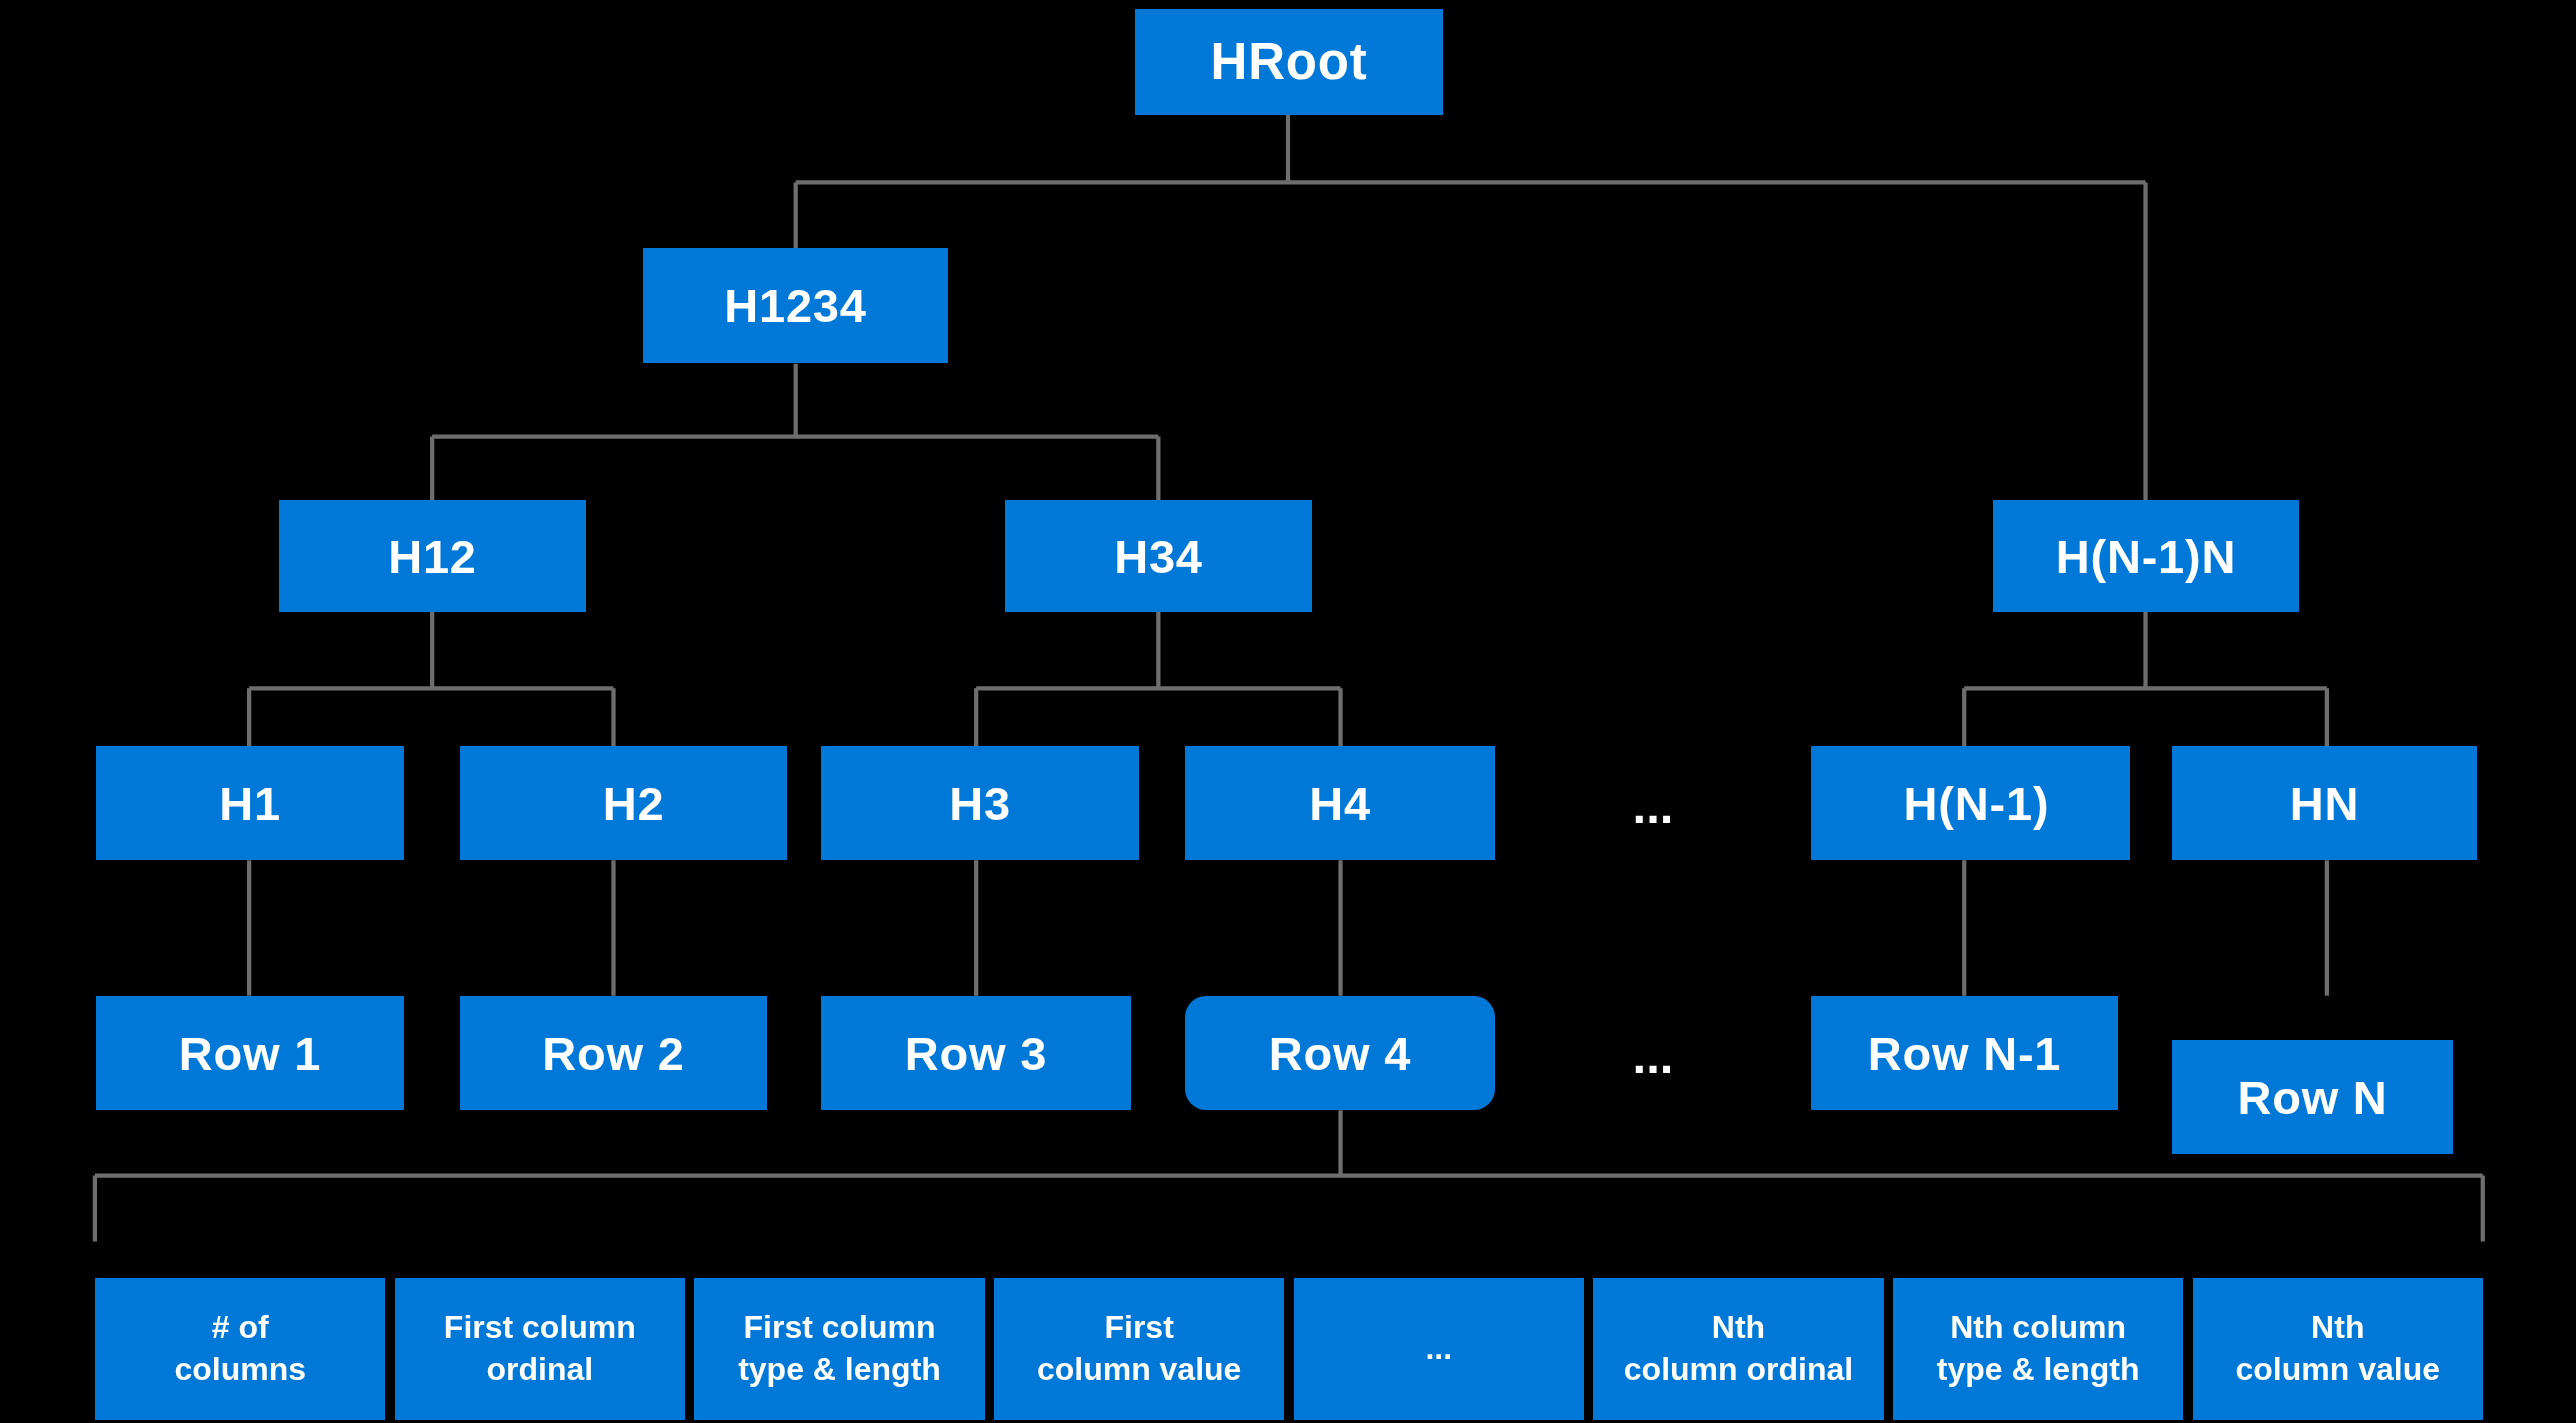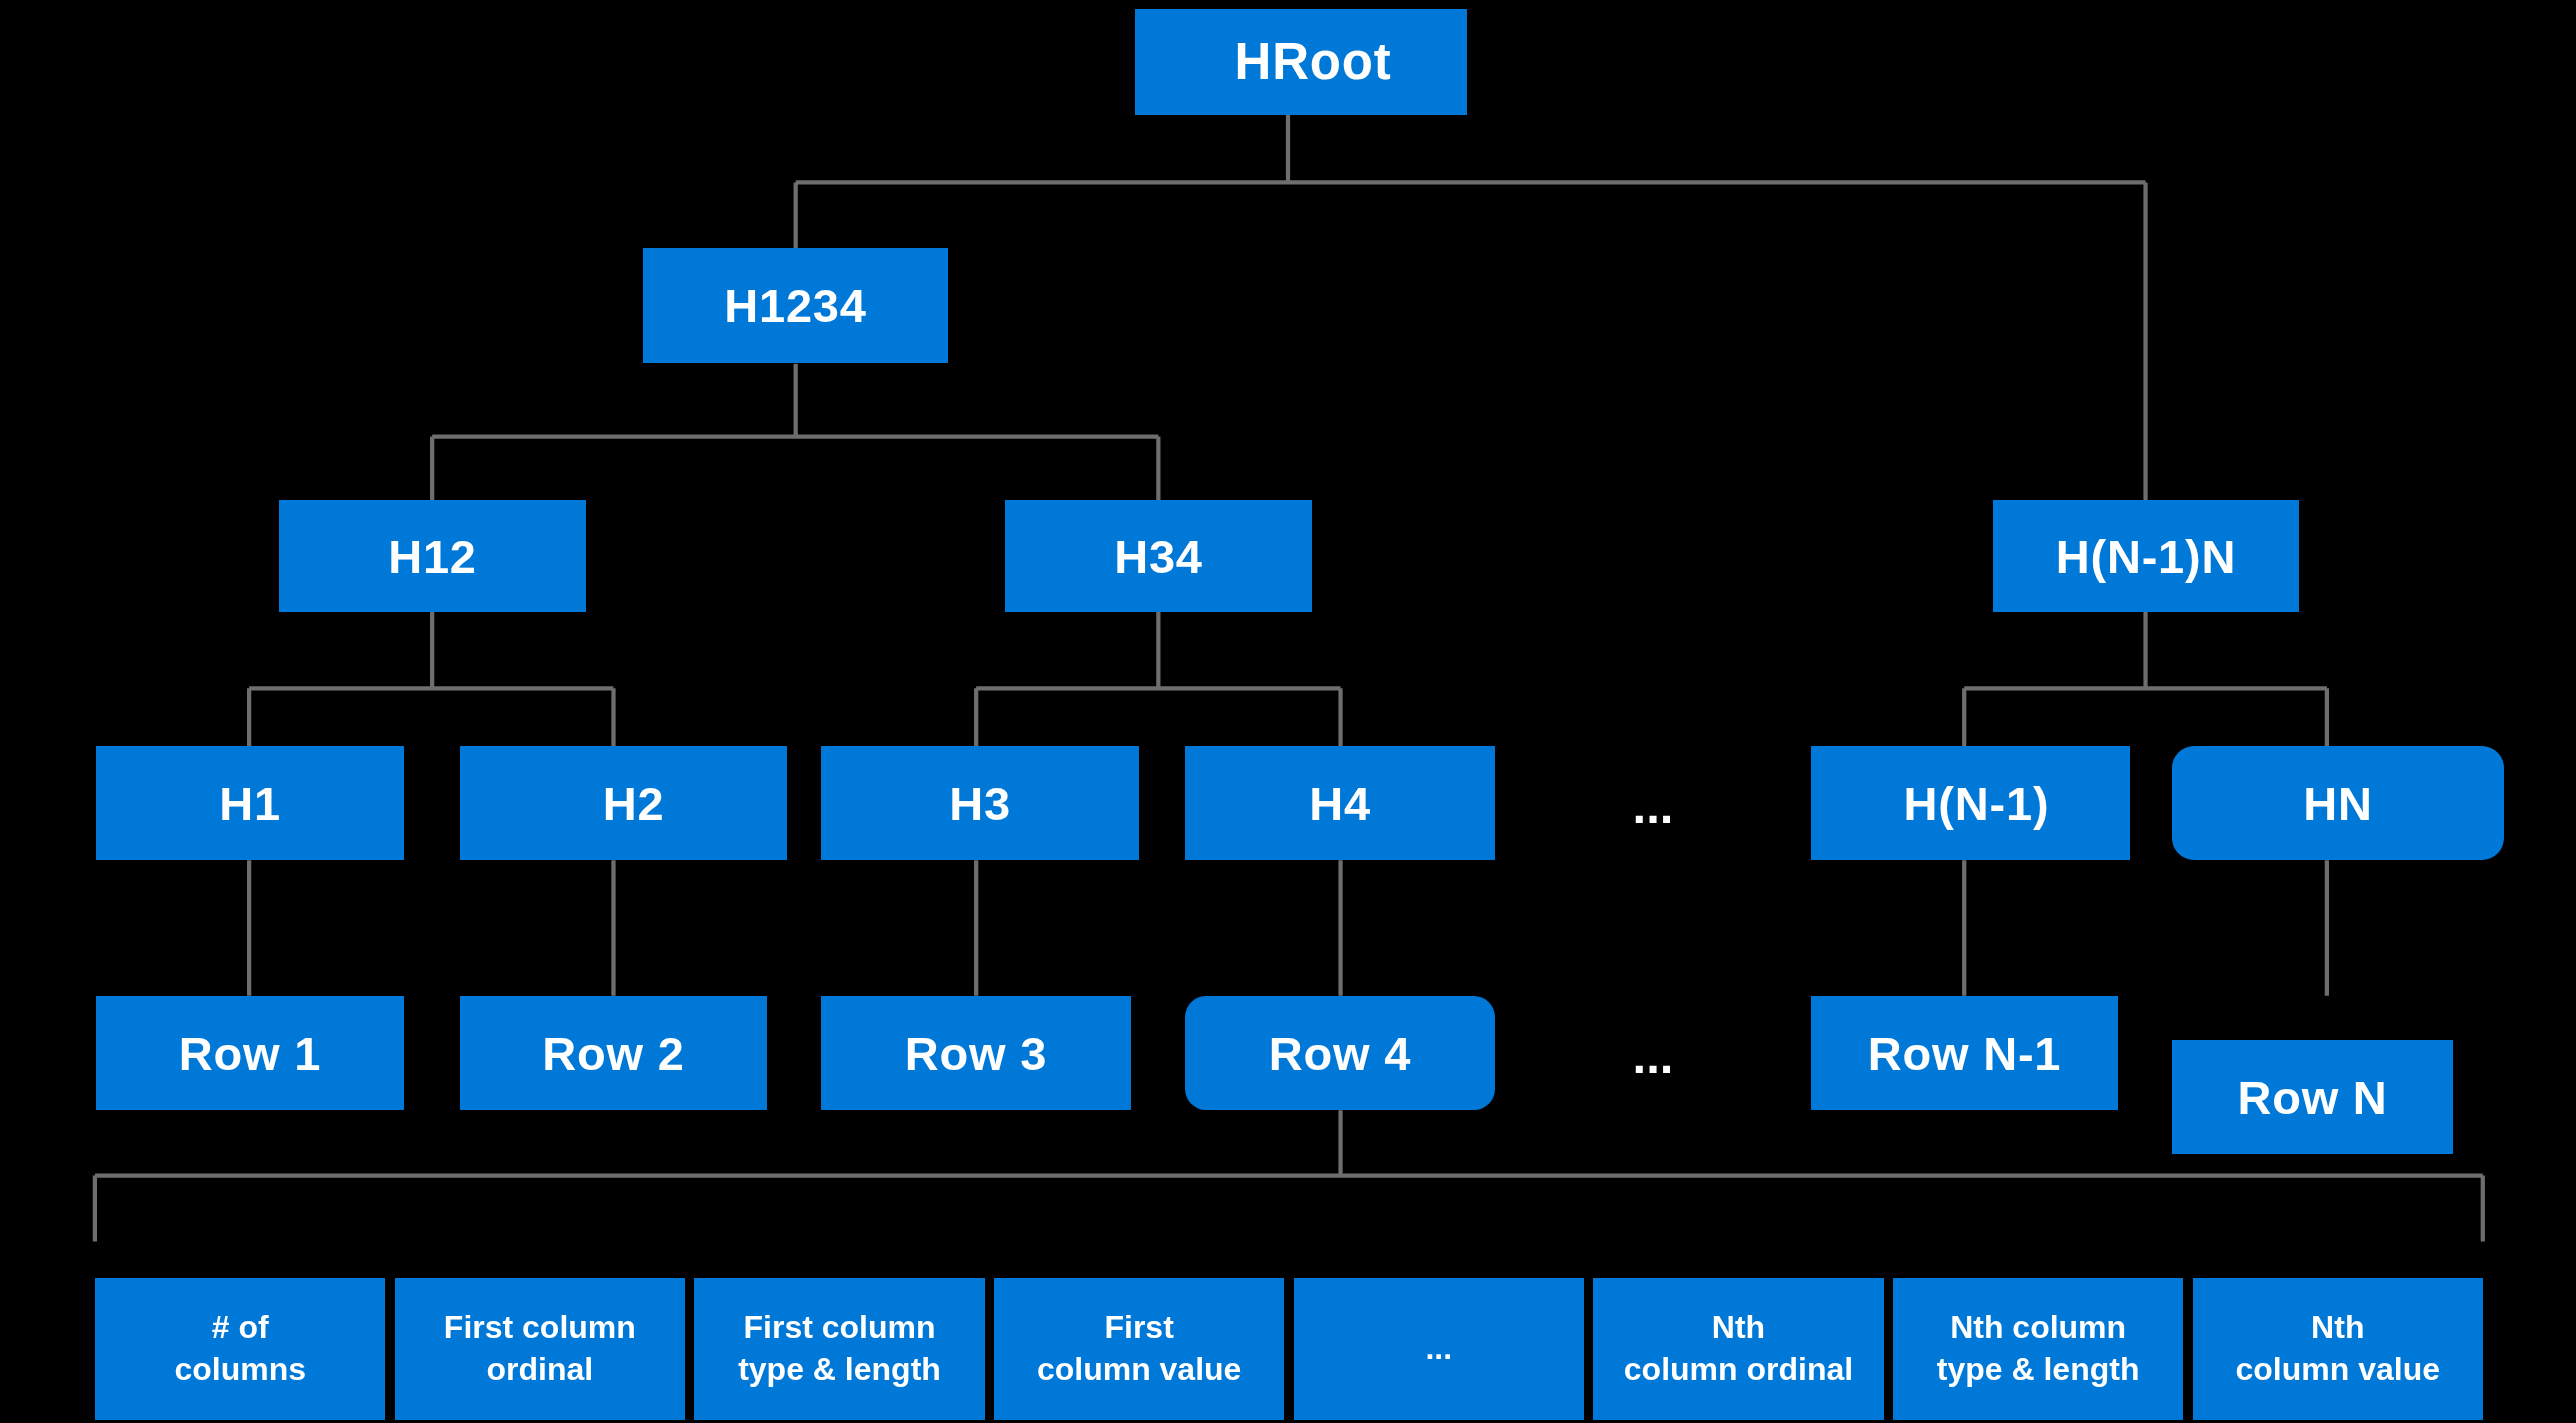--- a/index.html
+++ b/index.html
@@ -84,35 +84,35 @@
 
     <path d="M1367 722 V812 M1152 812 H1582 M1152 812 V880 M1582 812 V880" stroke="#6e6e6e" stroke-width="5" fill="none"></path>
 
     <path d="M2532 722 V812 M2318 812 H2746 M2318 812 V880 M2746 812 V880" stroke="#6e6e6e" stroke-width="5" fill="none"></path>
 
     <path d="M294 1015 V1175 M724 1015 V1175 M1152 1015 V1175 M1582 1015 V1175 M2318 1015 V1175 M2746 1015 V1175" stroke="#6e6e6e" stroke-width="5" fill="none"></path>
 
     <path d="M1582 1310 V1387 M112 1387 H2930 M112 1387 V1465 M2930 1387 V1465" stroke="#6e6e6e" stroke-width="5" fill="none"></path>
   </svg>
 
-  <div class="node root" style="left:1135px; top:8.5px; width:308px; height:106px;padding-left:24px;">HRoot</div>
+  <div class="node root" style="left:1135px; top:8.5px; width:308px; height:106px;">HRoot</div>
 
   <div class="node" style="left:643px; top:248px; width:305px; height:115px;">H1234</div>
 
   <div class="node" style="left:279px; top:500px; width:307px; height:112px;">H12</div>
   <div class="node" style="left:1005px; top:500px; width:307px; height:112px;">H34</div>
   <div class="node" style="left:1993px; top:500px; width:306px; height:112px;">H(N-1)N</div>
 
   <div class="node" style="left:96px; top:746px; width:308px; height:114px;">H1</div>
   <div class="node" style="left:460px; top:746px; width:307px; height:114px;padding-left:20px;">H2</div>
   <div class="node" style="left:821px; top:746px; width:318px; height:114px;">H3</div>
   <div class="node" style="left:1185px; top:746px; width:310px; height:114px;">H4</div>
   <div class="ellipsis" style="left:1597px; top:763px; width:112px; height:85px;">...</div>
   <div class="node" style="left:1811px; top:746px; width:307px; height:114px;padding-left:12px;">H(N-1)</div>
-  <div class="node" style="left:2172px; top:746px; width:332px; height:114px;border-radius:22px;">HN</div>
+  <div class="node" style="left:2172px; top:746px; width:305px; height:114px;">HN</div>
 
   <div class="node" style="left:96px; top:996px; width:308px; height:114px;">Row 1</div>
   <div class="node" style="left:460px; top:996px; width:307px; height:114px;">Row 2</div>
   <div class="node" style="left:821px; top:996px; width:310px; height:114px;">Row 3</div>
   <div class="node" style="left:1185px; top:996px; width:310px; height:114px;border-radius:21px;">Row 4</div>
   <div class="ellipsis" style="left:1597px; top:1013px; width:112px; height:85px;">...</div>
   <div class="node" style="left:1811px; top:996px; width:307px; height:114px;text-align:center;">Row N-1</div>
   <div class="node" style="left:2172px; top:1040px; width:281px; height:114px;">Row N</div>
 
   <div class="detail-table">

